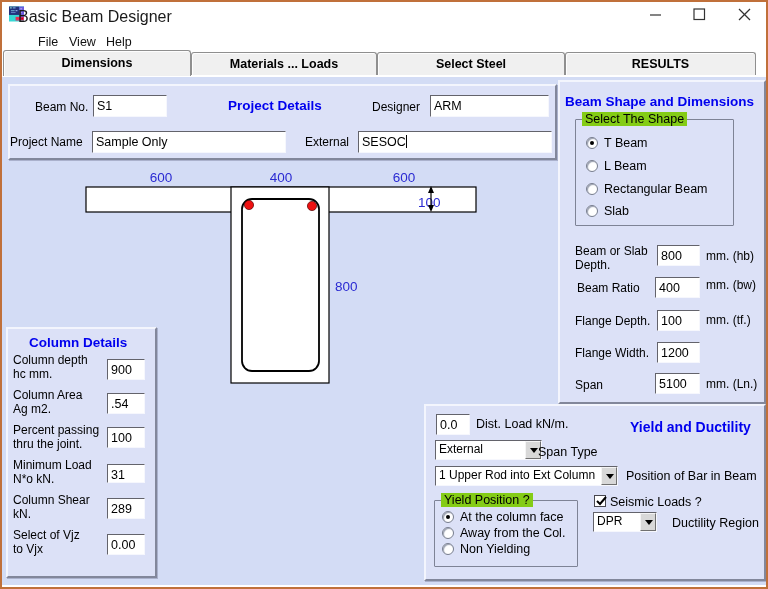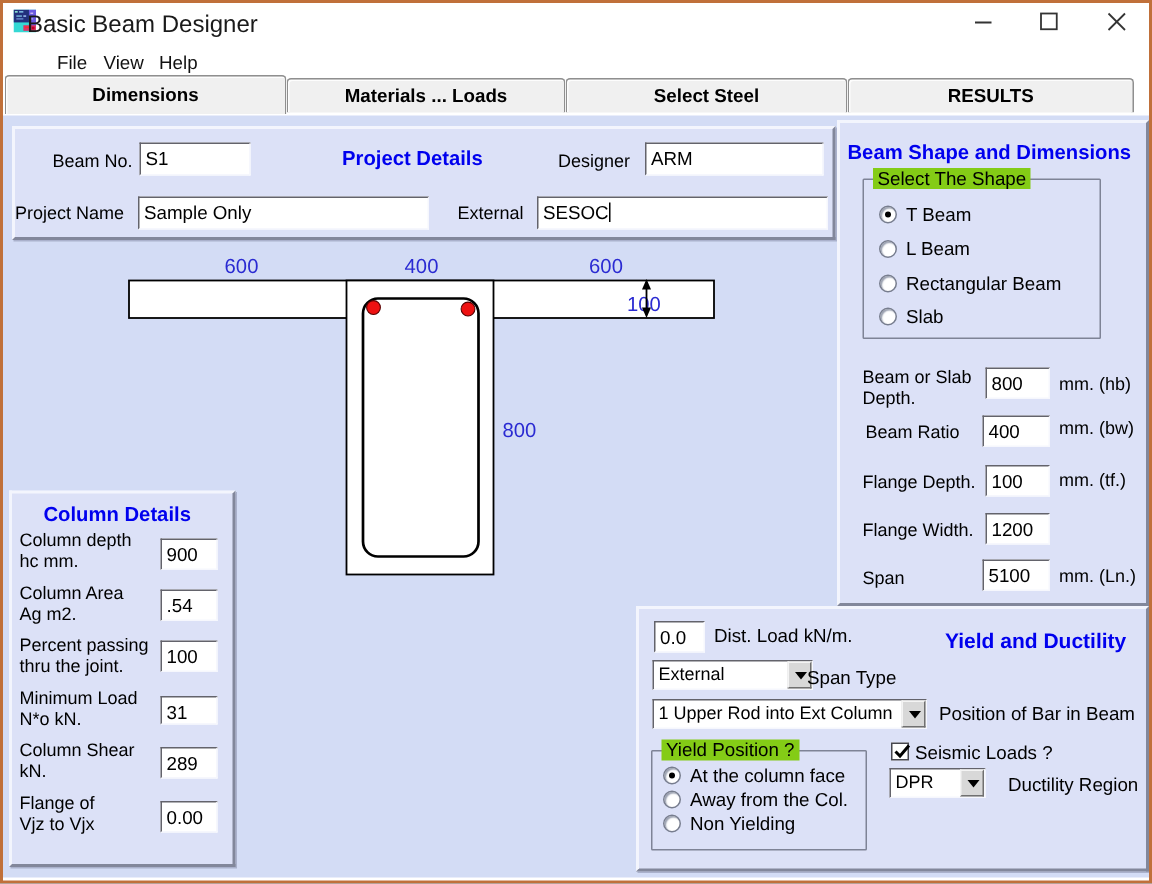--- a/index.html
+++ b/index.html
@@ -194,21 +194,21 @@
       <div class="lbl wrap" style="left:5px; top:24px; width:80px;">Column depth hc mm.</div>
       <div class="tb" style="left:99px; top:30px; width:38px; height:21px;">900</div>
       <div class="lbl wrap" style="left:5px; top:59px; width:80px;">Column Area Ag m2.</div>
       <div class="tb" style="left:99px; top:64px; width:38px; height:21px;">.54</div>
       <div class="lbl wrap" style="left:5px; top:94px; width:93px;">Percent passing thru the joint.</div>
       <div class="tb" style="left:99px; top:98px; width:38px; height:21px;">100</div>
       <div class="lbl wrap" style="left:5px; top:129px; width:93px;">Minimum Load N*o kN.</div>
       <div class="tb" style="left:99px; top:135px; width:38px; height:19px;">31</div>
       <div class="lbl wrap" style="left:5px; top:164px; width:93px;">Column Shear kN.</div>
       <div class="tb" style="left:99px; top:169px; width:38px; height:21px;">289</div>
-      <div class="lbl wrap" style="left:5px; top:199px; width:70px;">Flange of Vjz to Vjx</div>
+      <div class="lbl wrap" style="left:5px; top:199px; width:70px;">Select of Vjz to Vjx</div>
       <div class="tb" style="left:99px; top:205px; width:38px; height:21px;">0.00</div>
     </div>
 
     <div class="panel" style="left:556px; top:3px; width:208px; height:324px;">
       <div class="blue-title" style="left:5px; top:12px; font-size:13.5px;">Beam Shape and Dimensions</div>
       <div class="groupbox" style="left:15px; top:37px; width:159px; height:107px;">
         <div class="gb-label">Select The Shape</div>
         <div class="radio-row" style="left:10px; top:16px; width:140px;">
           <span class="radio-dot checked"></span>
           <span class="radio-label">T Beam</span>

